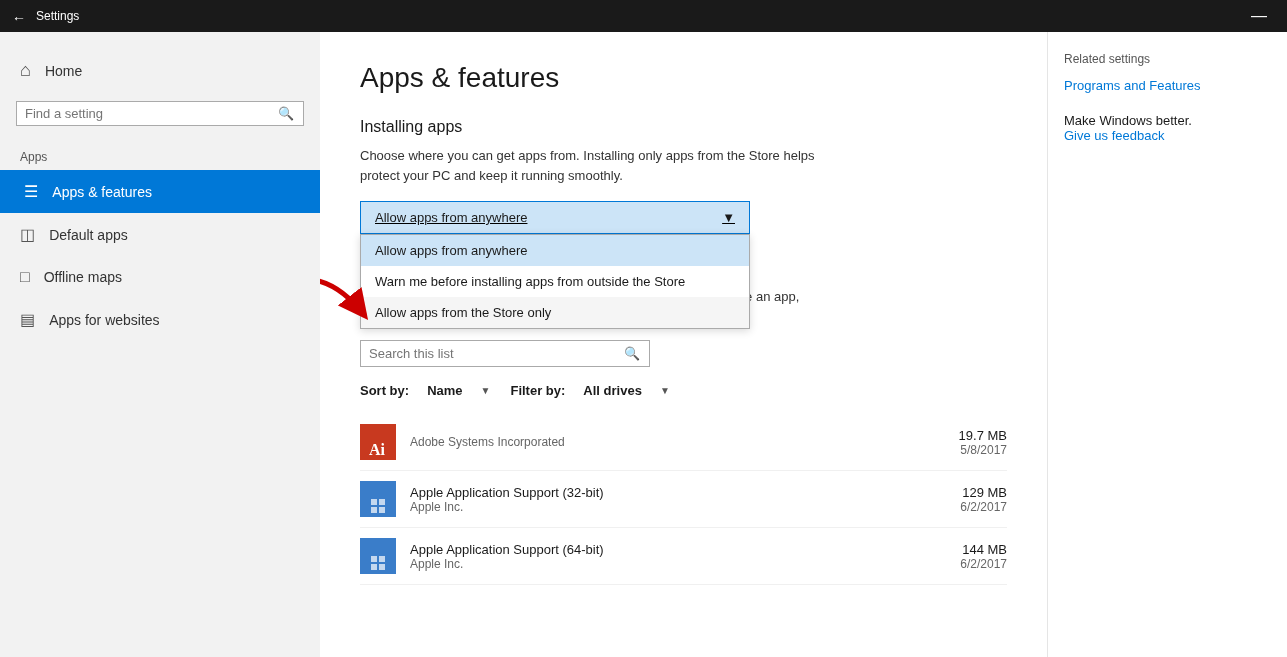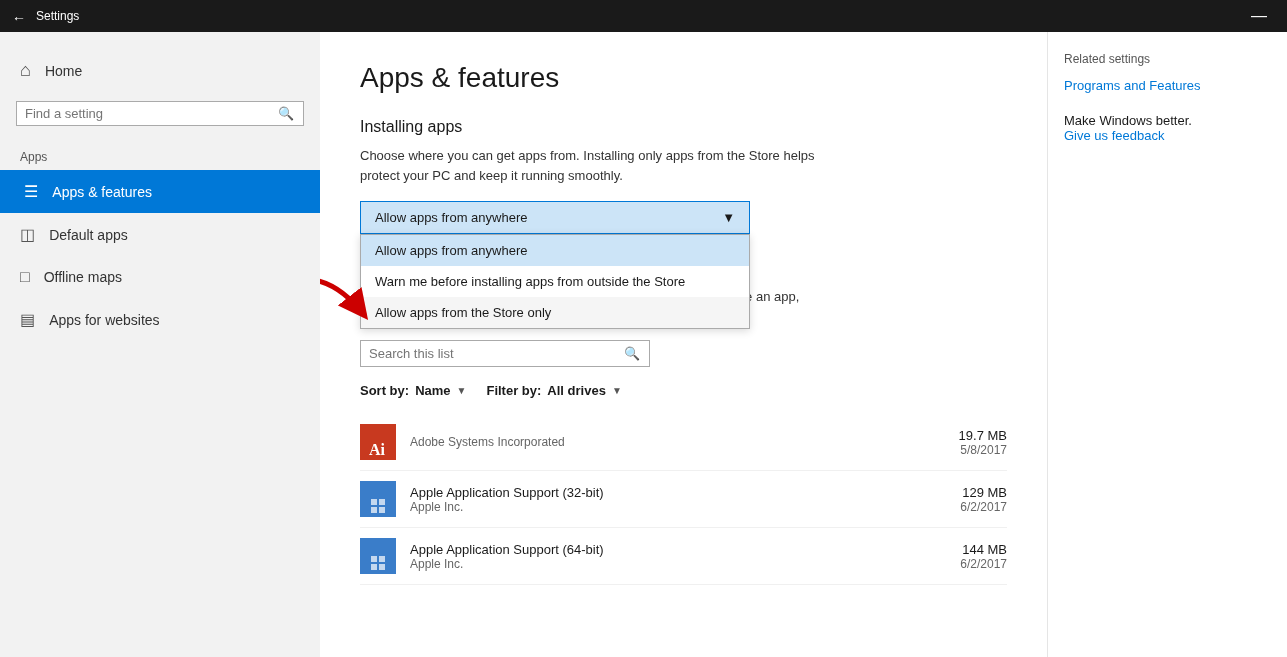--- a/index.html
+++ b/index.html
@@ -134,20 +134,21 @@
       color: #333;
       max-width: 480px;
       line-height: 1.5;
       margin-bottom: 16px;
     }
 
     
     .dropdown-container {
       position: relative;
       width: 390px;
+      text-decoration: underline;
     }
     .dropdown-selected {
       background: #cce4f7;
       border: 1px solid #0078d7;
       padding: 8px 14px;
       font-size: 13px;
       color: #1a1a1a;
       cursor: pointer;
       display: flex;
       align-items: center;
@@ -225,21 +226,21 @@
       display: flex;
       align-items: center;
       gap: 20px;
       margin-bottom: 16px;
       font-size: 13px;
       color: #333;
     }
     .sort-filter-row .dropdown-inline {
       display: flex;
       align-items: center;
-      gap: 6px;
+      gap: 18px;
       cursor: pointer;
     }
     .sort-filter-row .dropdown-inline span { color: #1a1a1a; font-weight: 600; }
     .sort-filter-row .dropdown-inline .chevron { font-size: 10px; color: #555; }
 
     
     .app-list { }
     .app-item {
       display: flex;
       align-items: center;

